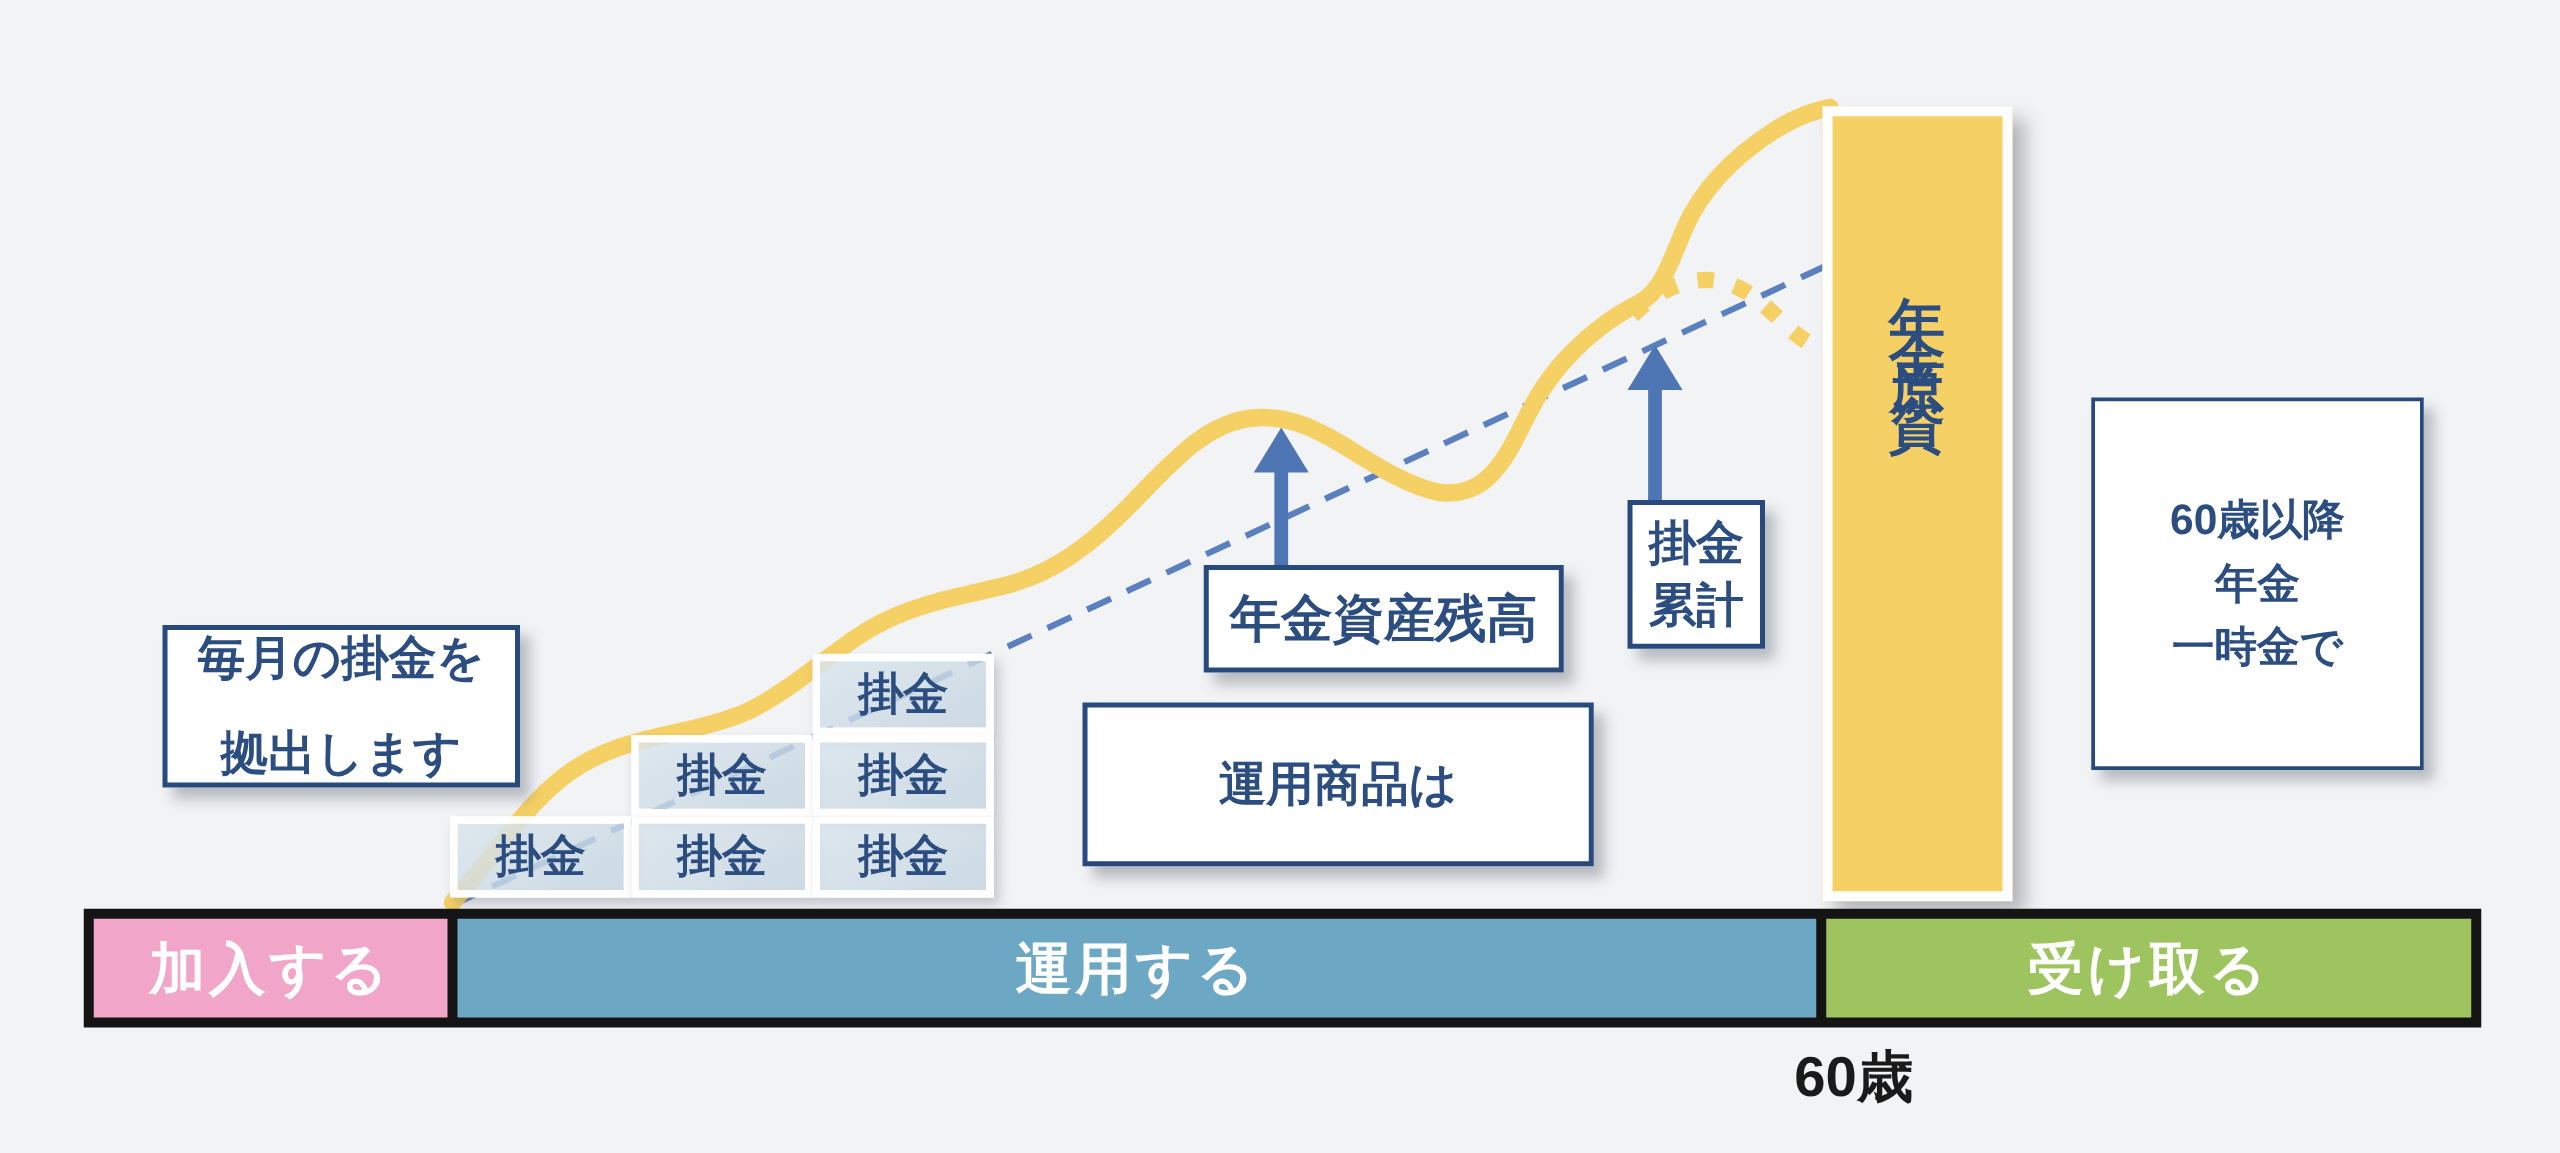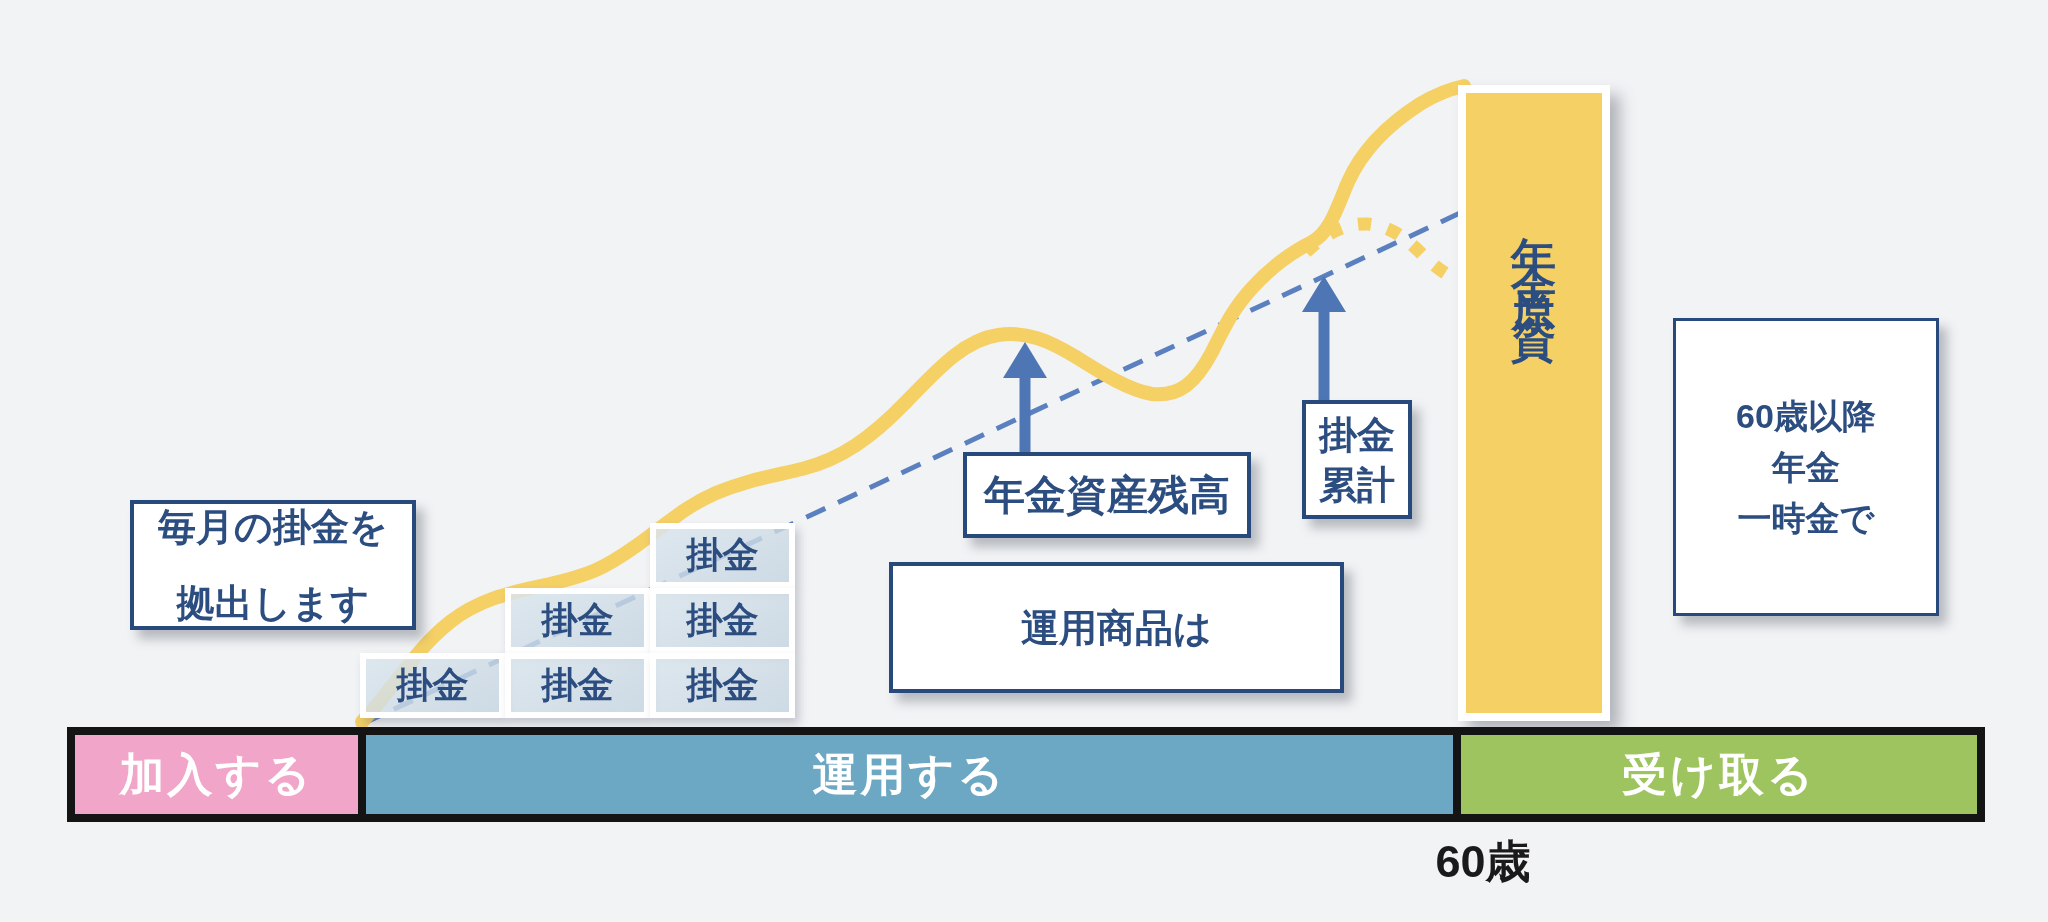--- a/index.html
+++ b/index.html
@@ -40,21 +40,21 @@
   
   .callout{
     position:absolute;background:var(--white,#fff);
     border:4px solid var(--box-border,#27497c);
     color:var(--navy,#2c4d80);font-weight:bold;text-align:center;
     box-shadow:8px 9px 10px rgba(88,94,106,0.38);
     display:flex;flex-direction:column;justify-content:center;
   }
   .box-monthly{left:130px;top:500px;width:286px;height:130px;font-size:38px;line-height:52px;gap:24px;}
   .box-balance{left:963px;top:452px;width:288px;height:86px;font-size:41px;line-height:41px;}
-  .box-review{left:889px;top:562px;width:455px;height:131px;font-size:38px;line-height:54px;gap:16px;}
+  .box-review{left:866px;top:562px;width:409px;height:131px;font-size:38px;line-height:54px;gap:16px;}
   .box-total{left:1302px;top:400px;width:110px;height:119px;font-size:38px;line-height:50px;}
   .box-receive{left:1673px;top:318px;width:266px;height:298px;font-size:34px;line-height:51px;border-width:3px;}
 
   
   .fund-bar{
     position:absolute;left:1458px;top:85px;width:152px;height:636px;
     background:var(--yellow,#f5d065);border:8px solid var(--white,#fff);
     box-shadow:10px 10px 14px rgba(88,94,106,0.42);
     display:flex;justify-content:center;
   }

